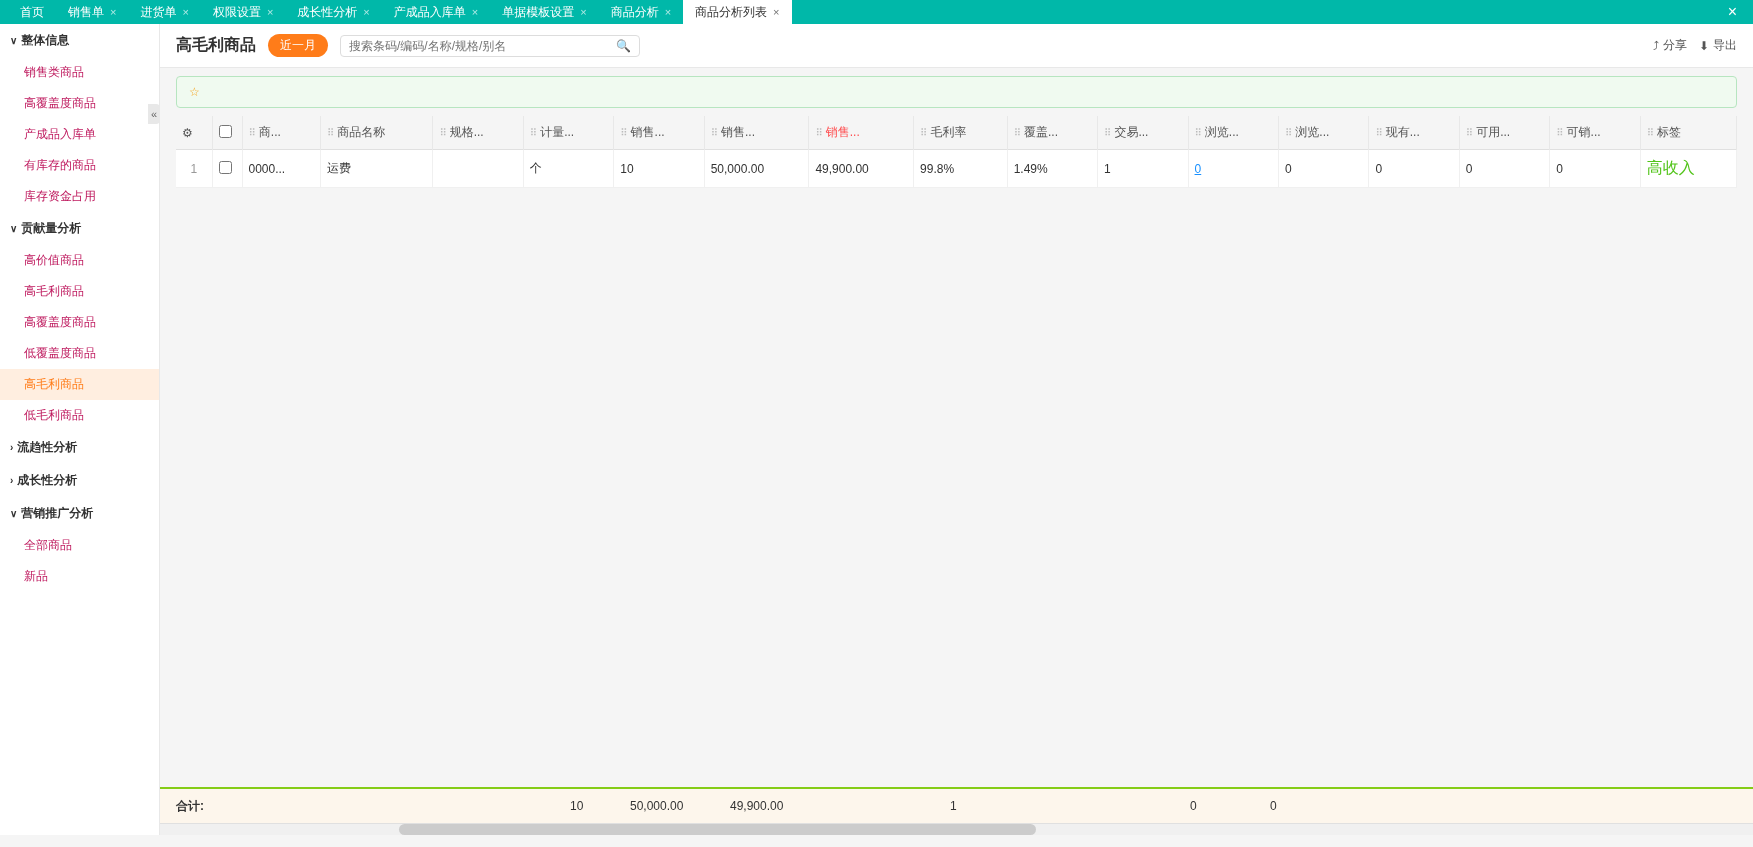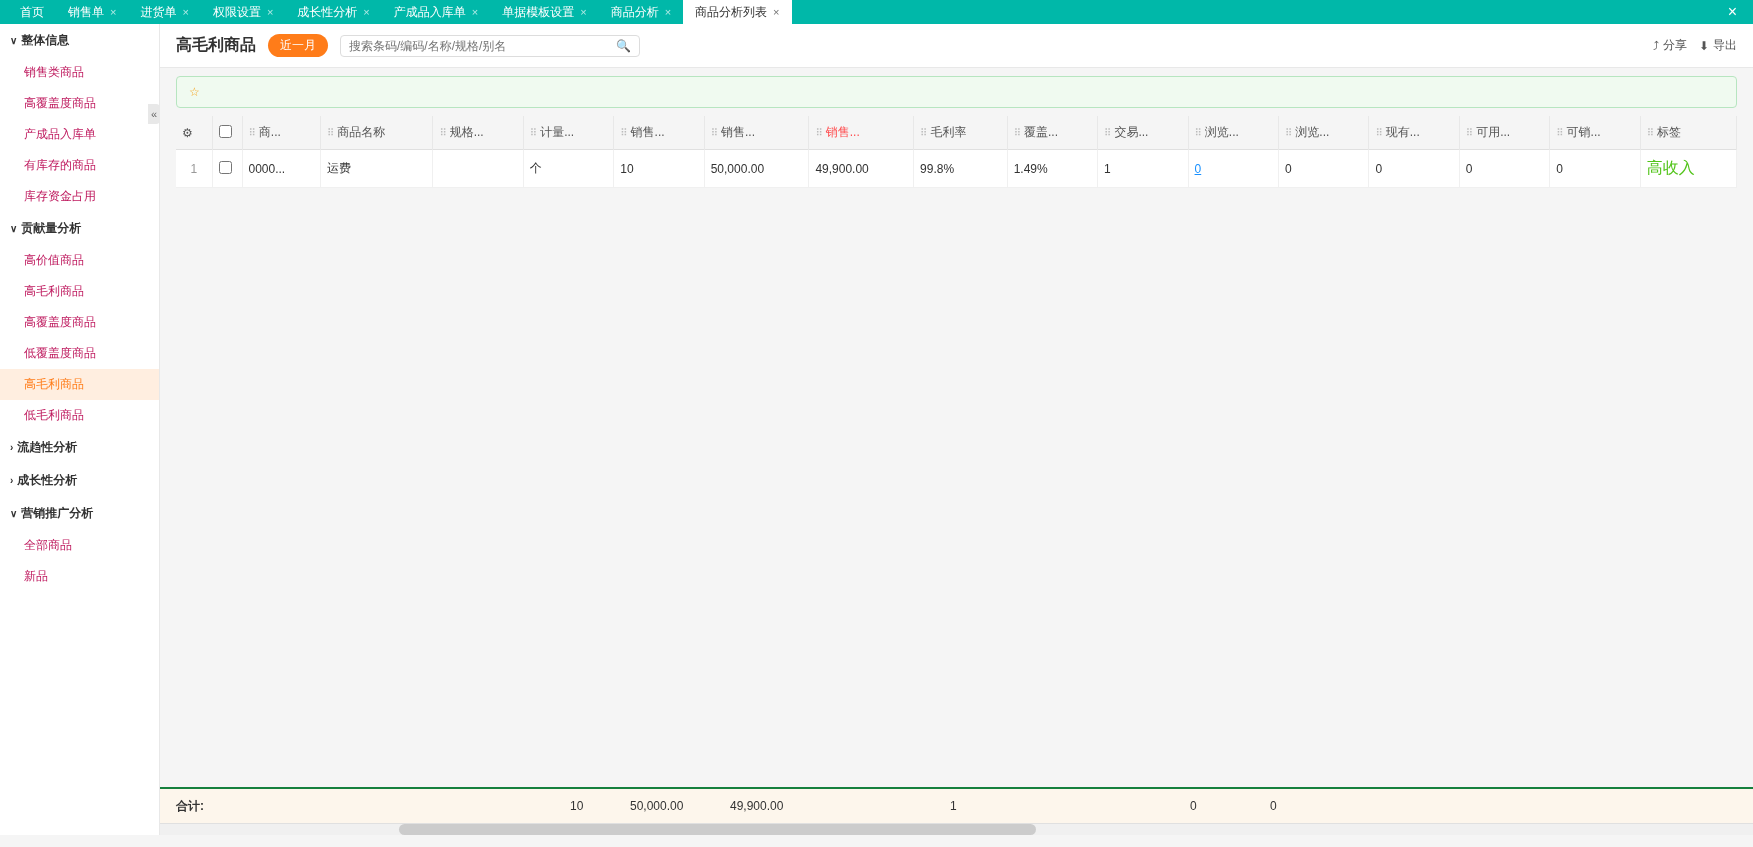--- a/index.html
+++ b/index.html
@@ -207,21 +207,21 @@
       color: #52c41a;
       font-size: 16px;
     }
     .link-cell { color: #1890ff; text-decoration: underline; cursor: pointer; }
     .checkbox-col { width: 30px; }
     .index-col { width: 30px; text-align: center; color: #999; }
 
     
     .footer-row {
       background: #fdf6ec;
-      border-top: 2px solid #15803d;
+      border-top: 2px solid #84cc16;
       padding: 8px 16px;
       display: flex;
       align-items: center;
       flex-shrink: 0;
       font-size: 12px;
       color: #333;
       min-height: 36px;
     }
     .footer-label { margin-right: 40px; font-weight: bold; }
     .footer-values {

